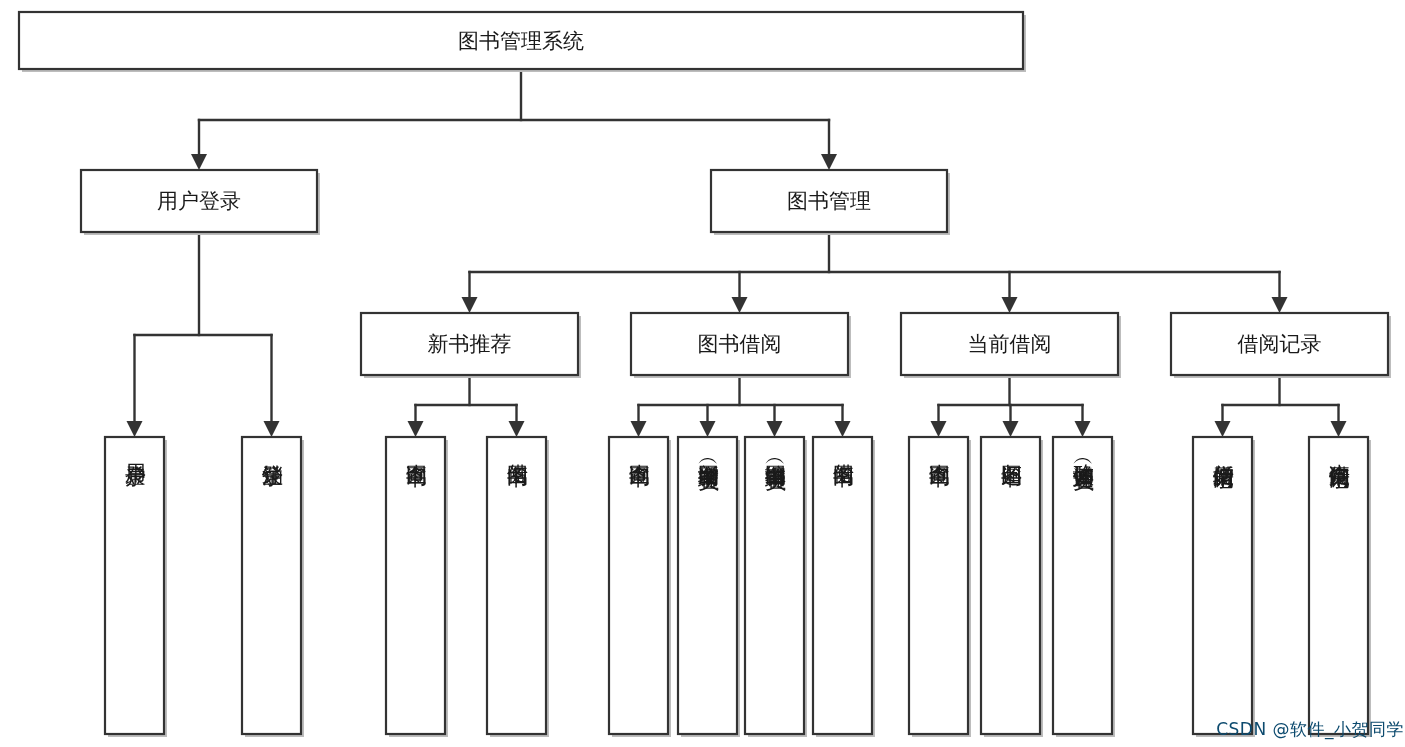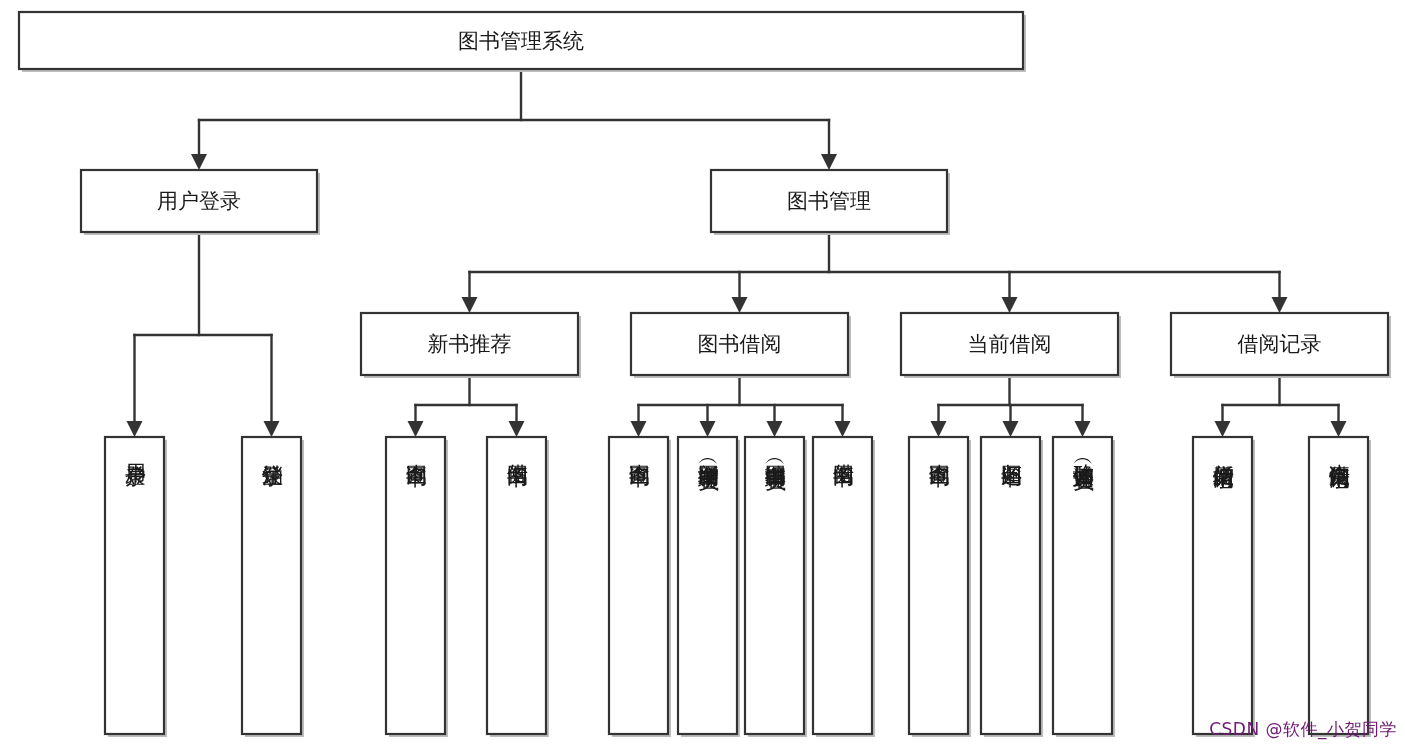--- a/index.html
+++ b/index.html
@@ -65,25 +65,25 @@
     font-family: "DejaVu Sans", "Liberation Sans", sans-serif;
     font-size: 21px;
     line-height: 1.04;
     color: #1a1a1a;
     letter-spacing: 1px;
     white-space: nowrap;
     pointer-events: none;
   }
   .watermark {
     position: absolute;
-    right: 8px;
+    right: 1px;
     bottom: 6px;
     font-family: "DejaVu Sans", "Liberation Sans", sans-serif;
     font-size: 17px;
-    color: #701a75;
+    color: #0c4a6e;
     letter-spacing: 0.5px;
     white-space: nowrap;
   }
 </style>
 </head>
 <body>
 
 <div id="diagram-root">
   <svg class="diagram-canvas" id="diagram-svg" viewBox="0 0 1405 747">
       <g>

